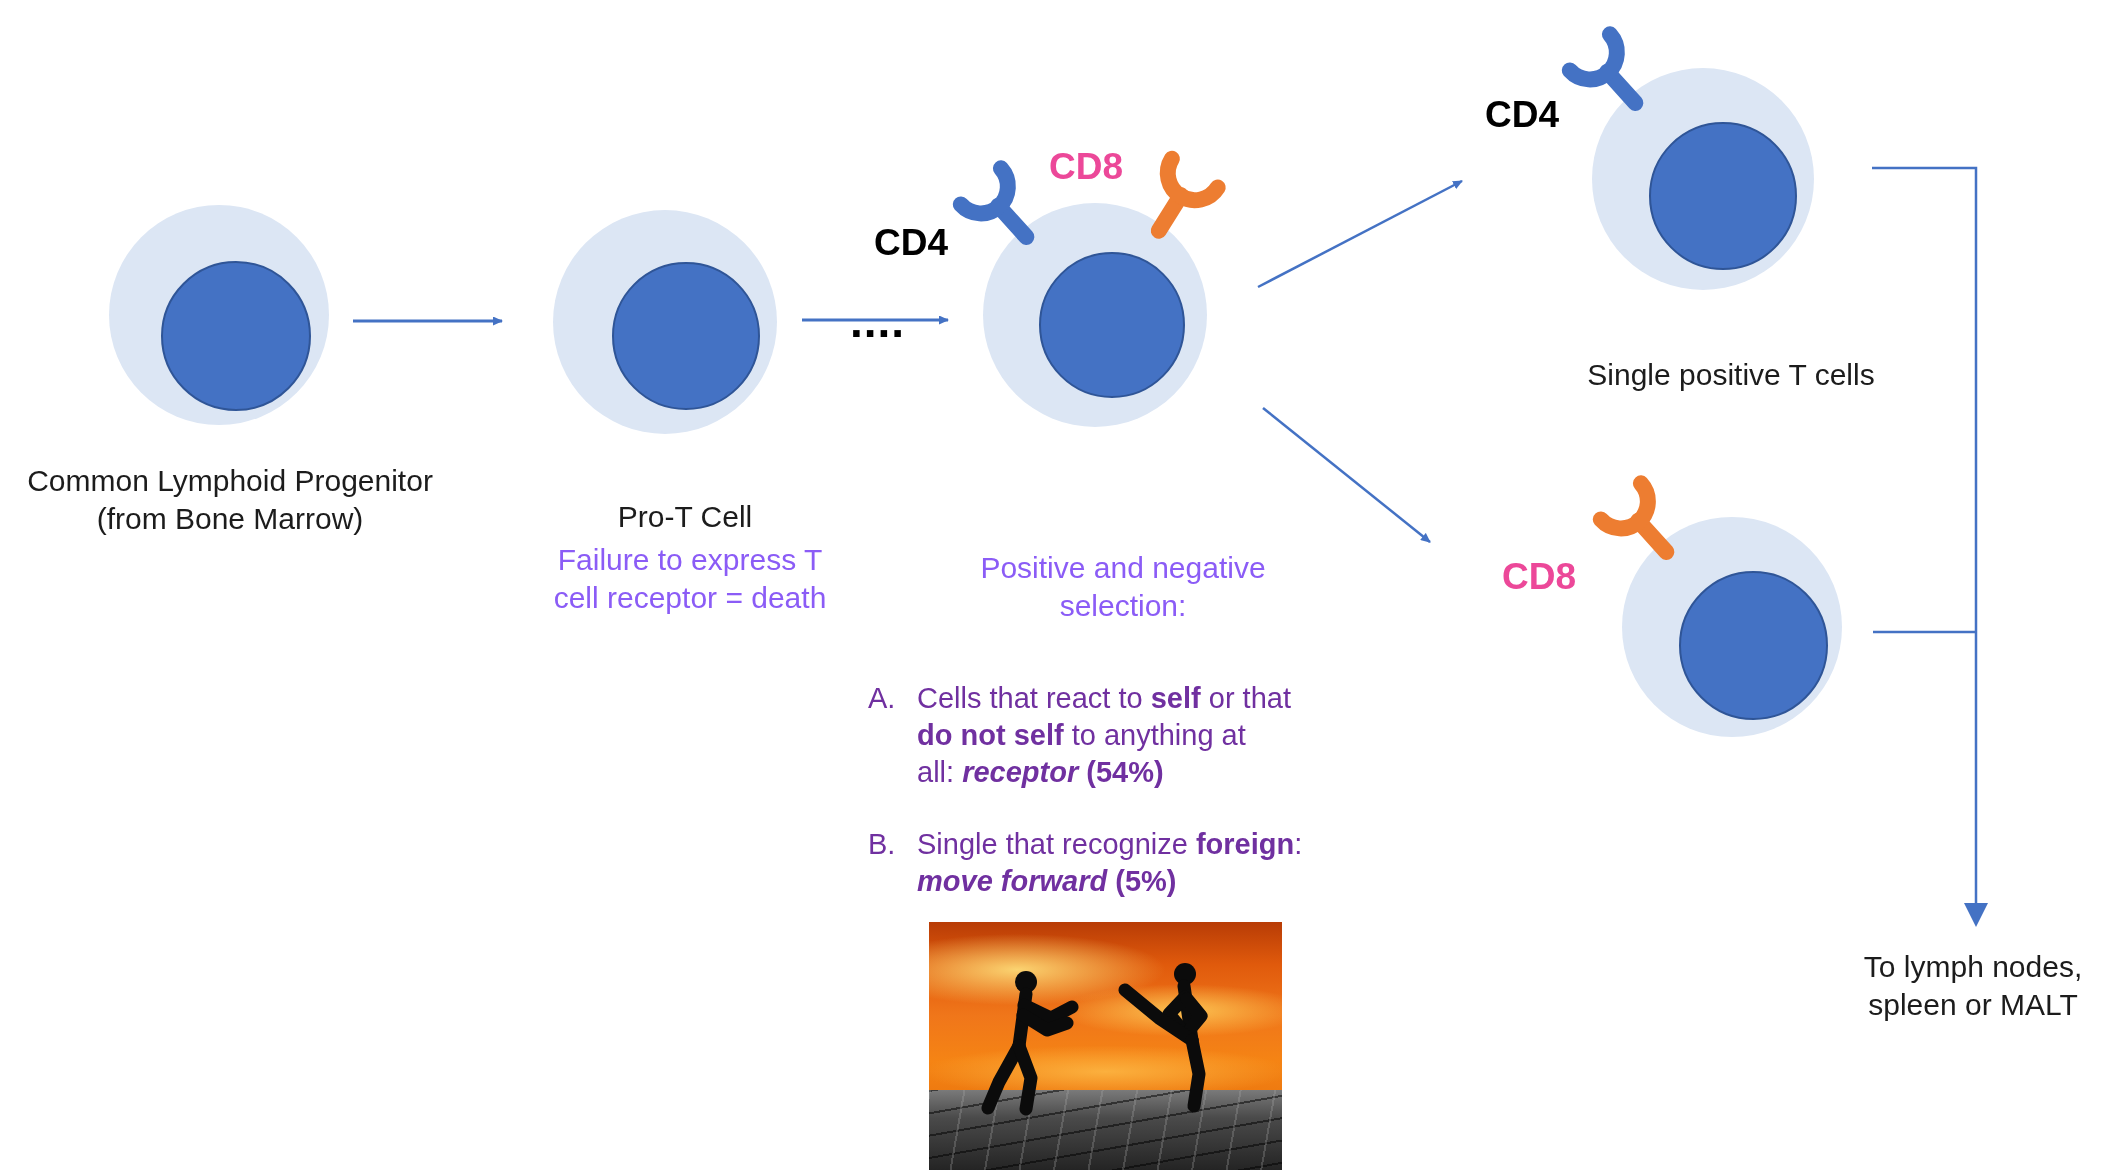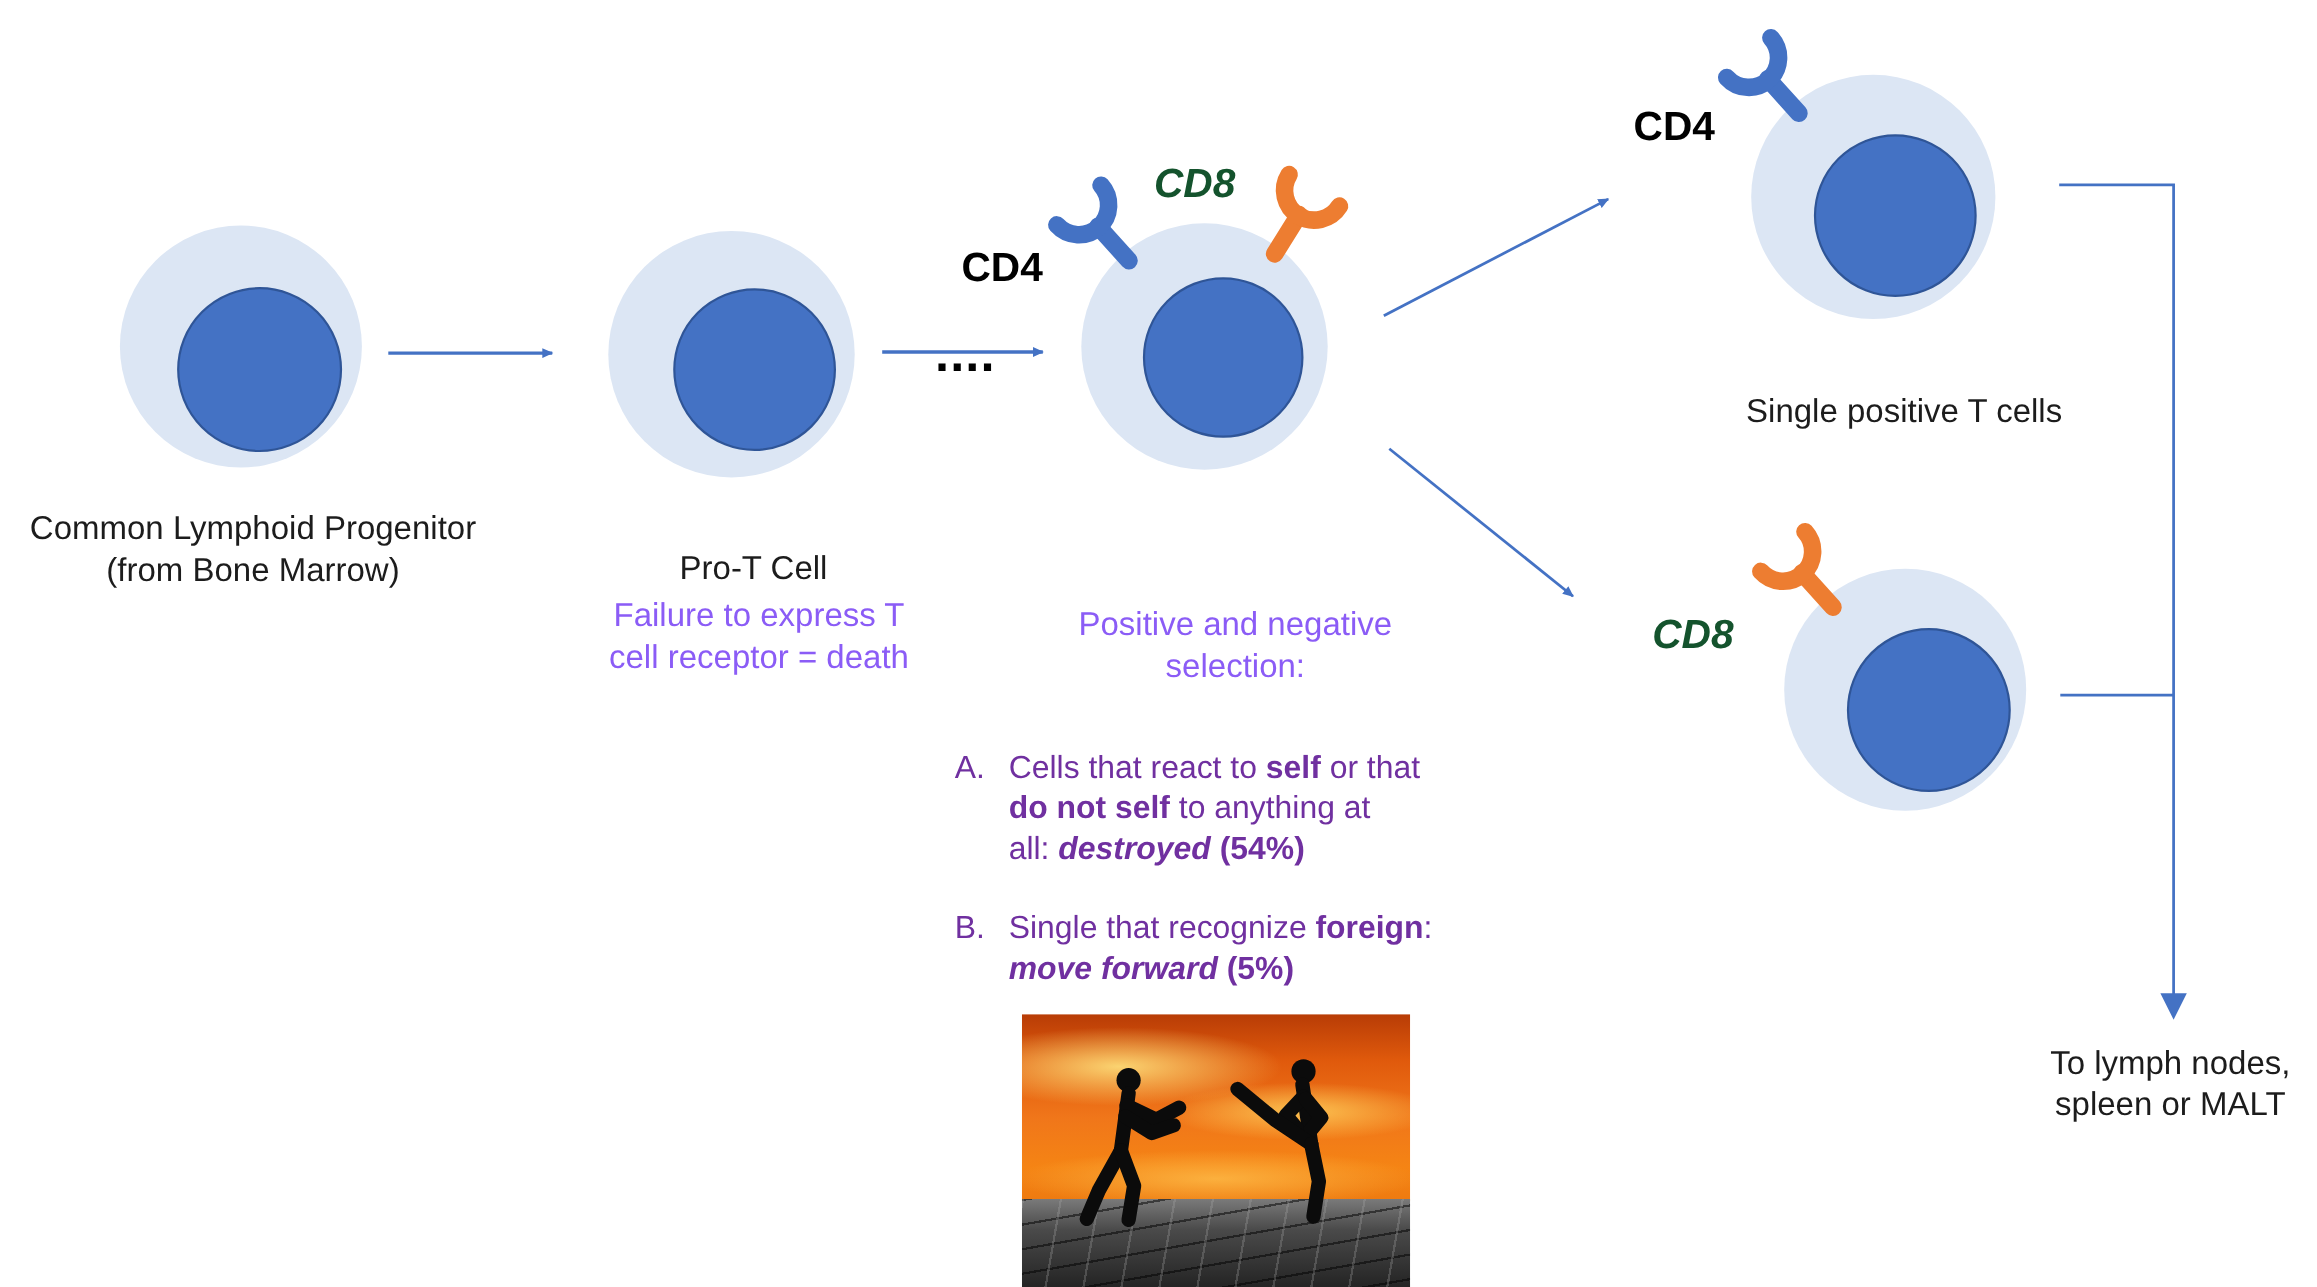--- a/index.html
+++ b/index.html
@@ -18,21 +18,21 @@
   #cell-dp .nucleus{left:56px; top:49px; width:146px; height:146px;}
   #cell-cd4{left:1592px; top:68px; width:222px; height:222px;}
   #cell-cd4 .nucleus{left:57px; top:54px; width:148px; height:148px;}
   #cell-cd8{left:1622px; top:517px; width:220px; height:220px;}
   #cell-cd8 .nucleus{left:57px; top:54px; width:149px; height:149px;}
   
   #overlay{position:absolute; left:0; top:0; width:2106px; height:1170px; pointer-events:none;}
   
   .lbl{position:absolute; font-size:30px; line-height:38px; text-align:center; white-space:pre-line;}
   .cyan{color:#8b5cf6;}
-  .gold{color:#14532d;font-style:italic;}
+  .gold{color:#ec4899;}
   .cd{position:absolute; font-size:37px; font-weight:bold; line-height:37px;}
   #label-clp{left:-10px; top:462px; width:480px;}
   #label-prot{left:535px; top:468px; width:300px;margin-top:30px;}
   #note-prot{left:495px; top:541px; width:390px;}
   #label-dp{left:923px; top:481px; width:400px;}
   #note-dp{left:923px; top:549px; width:400px;}
   #cd4-dp{left:874px; top:224px; color:#000;}
   #cd8-dp{left:1049px; top:148px;}
   #dots{left:850px; top:298px; font-size:46px; font-weight:bold; line-height:46px; letter-spacing:1px; position:absolute; color:#000;}
   #cd4-sp{left:1485px; top:96px; color:#000;}
@@ -132,21 +132,21 @@
   <div class="cd" id="cd4-sp">CD4</div>
   <div class="cd gold" id="cd8-sp">CD8</div>
   <div class="lbl" id="caption-sp">Single positive T cells</div>
   <div class="lbl" id="dest">To lymph nodes,
 spleen or MALT</div>
 
   <div class="sel-item" id="sel-a">
     <span class="sel-letter">A.</span>
     <span class="sel-text"><span>Cells that react to </span><span class="b">self</span><span> or that
 </span><span class="b">do not self</span><span> to anything at
-all: </span><span class="bi">destroyed</span><span class="b"> (54%)</span></span>
+all: </span><span class="bi">receptor</span><span class="b"> (54%)</span></span>
   </div>
   <div class="sel-item" id="sel-b">
     <span class="sel-letter">B.</span>
     <span class="sel-text"><span>Single that recognize </span><span class="b">foreign</span><span>:
 </span><span class="bi">move forward</span><span class="b"> (5%)</span></span>
   </div>
 
   <div id="fight">
     <div class="sky"></div>
     <div class="ground"></div>

